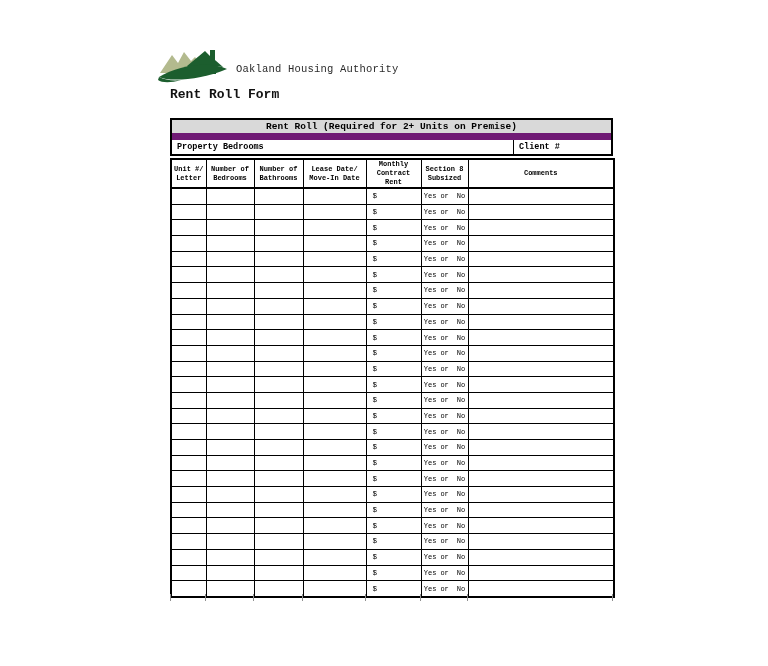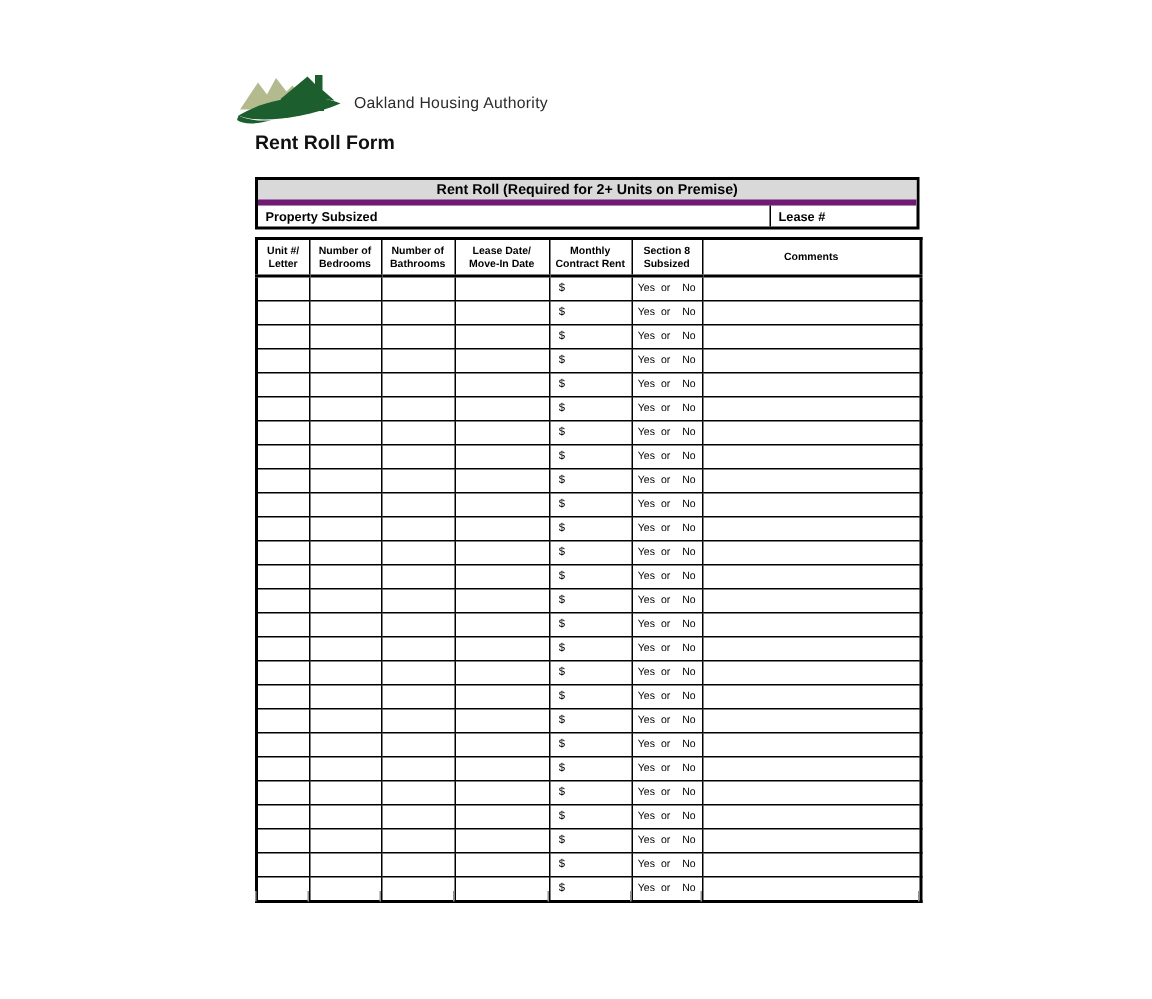--- a/index.html
+++ b/index.html
@@ -1,26 +1,26 @@
 <!DOCTYPE html>
 <html><head>
 <meta charset="utf-8">
 <style>
   html,body{margin:0;padding:0;background:#fff;}
   body{width:768px;height:666px;font-family:"Liberation Sans",sans-serif;color:#000;position:relative;overflow:hidden;}
-  .page{position:absolute;left:0;top:0;width:688px;height:666px;background:#fff;}
+  .page{position:absolute;left:0;top:0;width:688px;height:666px;background:#fff;font-family:Liberation Mono, monospace;}
 
   
   .logo{position:absolute;left:157px;top:46px;width:74px;height:44px;}
   .org-name{position:absolute;left:236px;top:63px;font-size:10.5px;color:#2b2b2b;letter-spacing:.2px;}
   .form-title{position:absolute;left:170px;top:87px;width:443px;text-align:left;font-size:13px;font-weight:bold;color:#111;}
 
   
   .info-box{position:absolute;left:170px;top:118px;width:443px;box-sizing:border-box;border:2px solid #000;background:#fff;}
-  .info-bar{height:13px;line-height:13px;background:#d9d9d9;border-bottom:4px solid #701a75;text-align:center;font-weight:bold;font-size:9.5px;}
+  .info-bar{height:13px;line-height:13px;background:#d9d9d9;border-bottom:7px solid #701a75;text-align:center;font-weight:bold;font-size:9.5px;}
   .info-row{display:flex;height:14px;}
   .info-cell{box-sizing:border-box;line-height:14px;font-size:8.5px;font-weight:bold;padding-left:5px;}
   .info-cell.pa{width:342px;border-right:1px solid #000;}
   .info-cell.cn{flex:1;}
 
   
   table.roll{position:absolute;left:170px;top:158px;width:443px;border-collapse:collapse;table-layout:fixed;background:#fff;border:2px solid #000;}
   table.roll th,table.roll td{border:1px solid #000;padding:0;overflow:hidden;}
   table.roll thead th{height:23px;font-size:7px;font-weight:bold;text-align:center;vertical-align:middle;line-height:9px;border-bottom:2px solid #000;}
   table.roll tbody td{height:14.7px;font-size:7px;line-height:14px;vertical-align:middle;}
@@ -49,24 +49,24 @@
       <path d="M2 31 C 8 34, 16 35, 24 34 C 14 37, 5 37, 1 34 Z" fill="#1c5e2e"></path>
     </svg>
   </div>
   <div class="org-name">Oakland Housing Authority</div>
   <div class="form-title">Rent Roll Form</div>
 
   <div class="info-box">
     <div class="info-bar">Rent Roll (Required for 2+ Units on Premise)</div>
     <div class="info-row">
       <div class="info-cell pa">
-        <span>Property Subsized</span>
+        <span>Property Bedrooms</span>
       </div>
       <div class="info-cell cn">
-        <span>Lease #</span>
+        <span>Client #</span>
       </div>
     </div>
   </div>
 
   <table class="roll">
     <colgroup>
       <col style="width:35px">
         <col style="width:48px">
         <col style="width:49px">
       <col style="width:63px">

